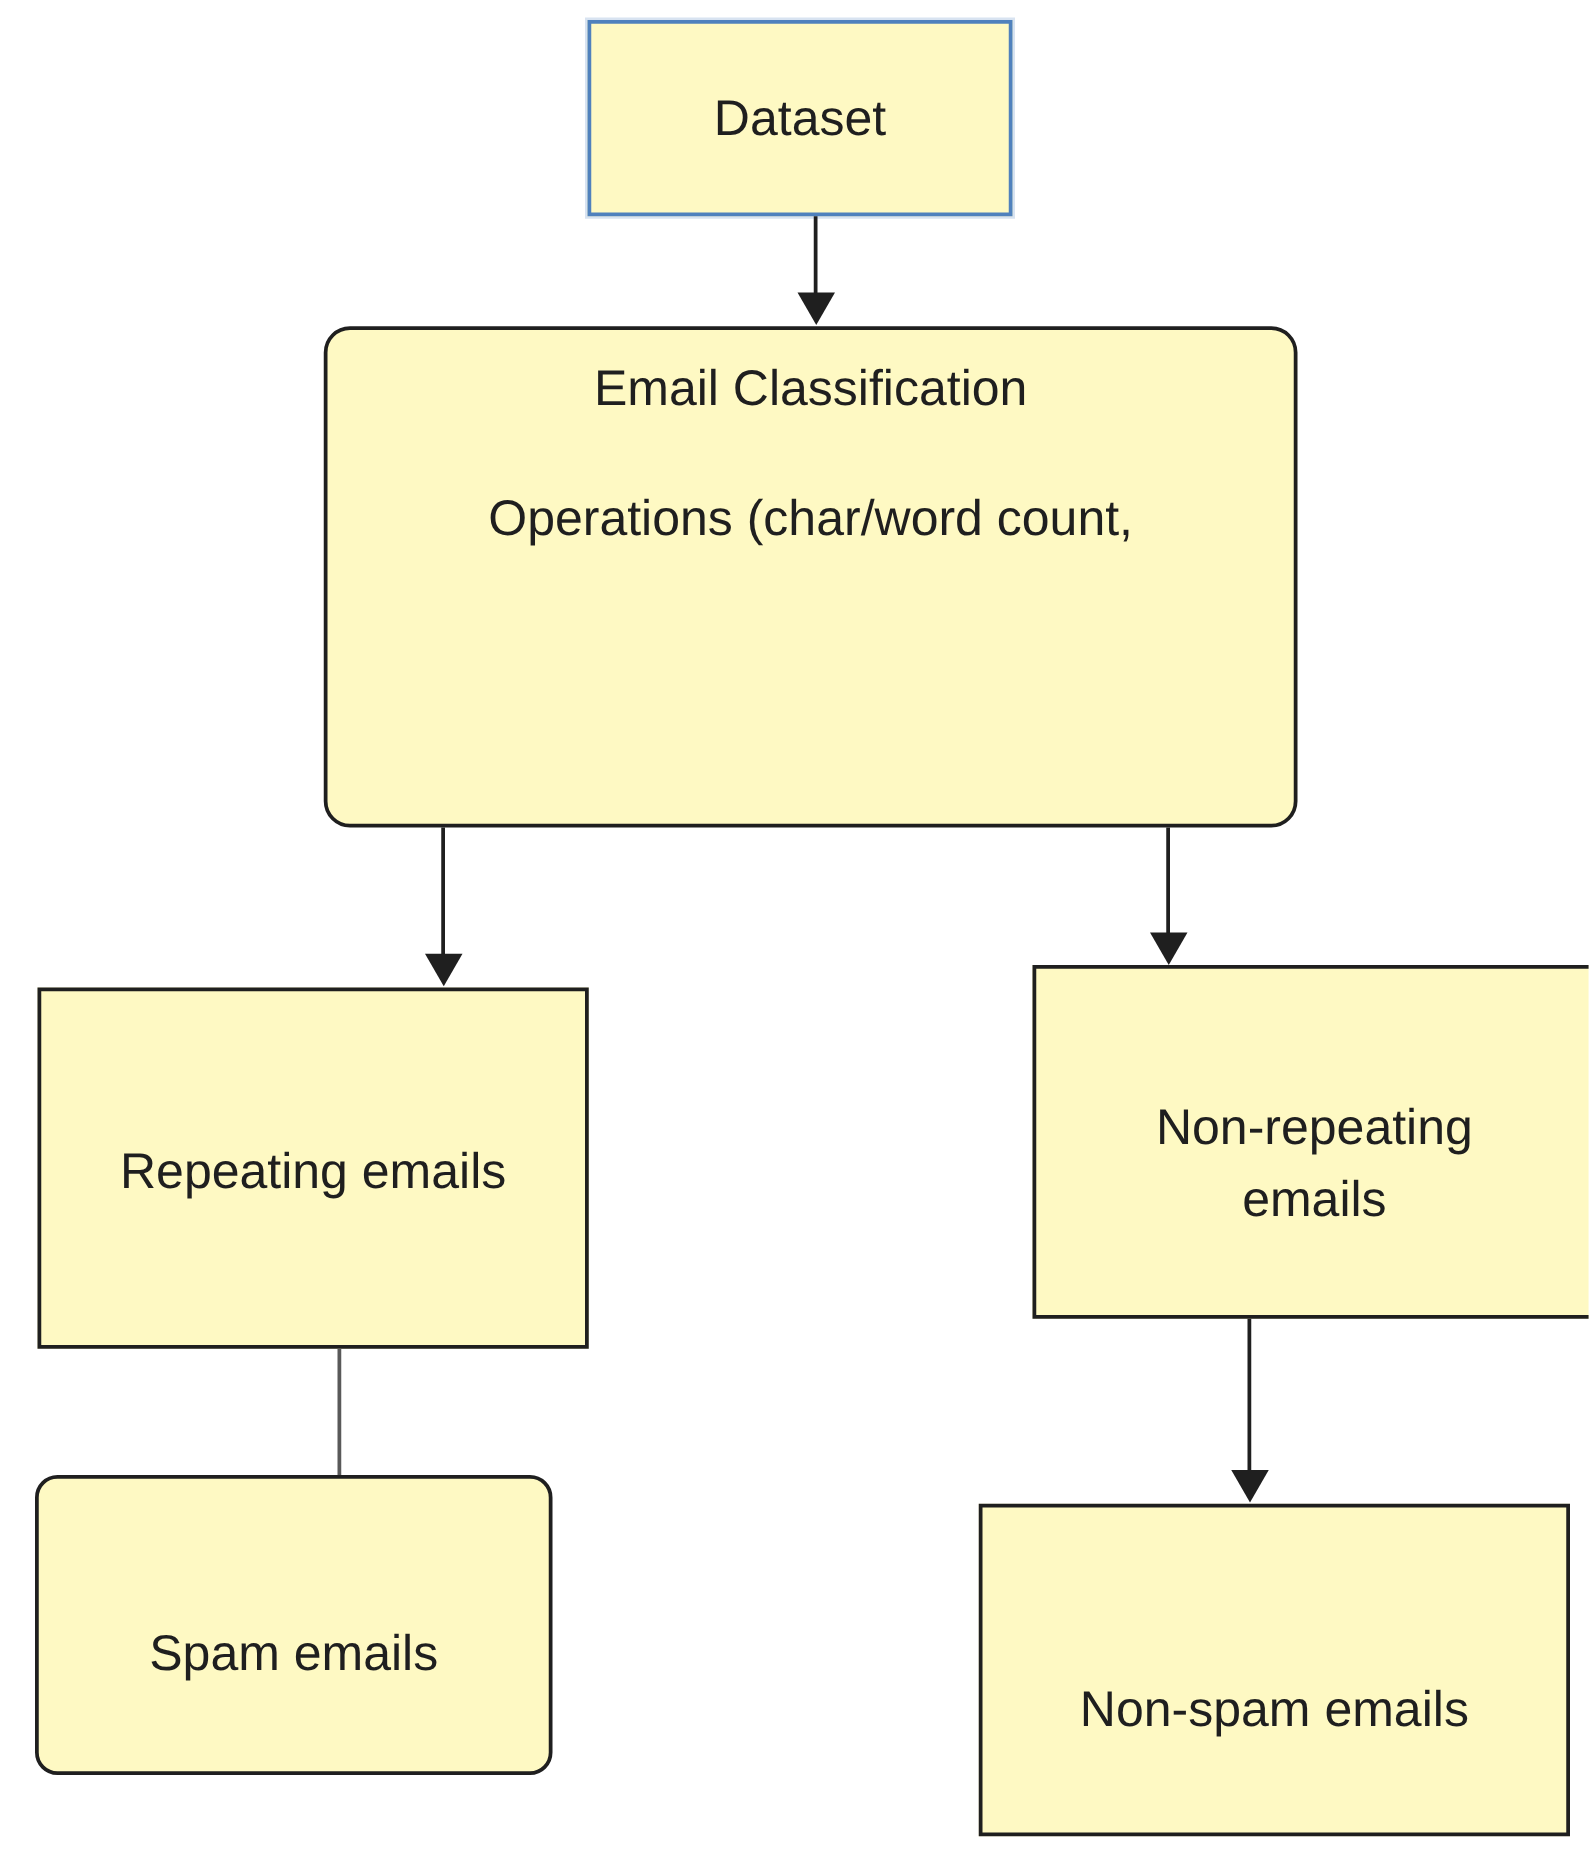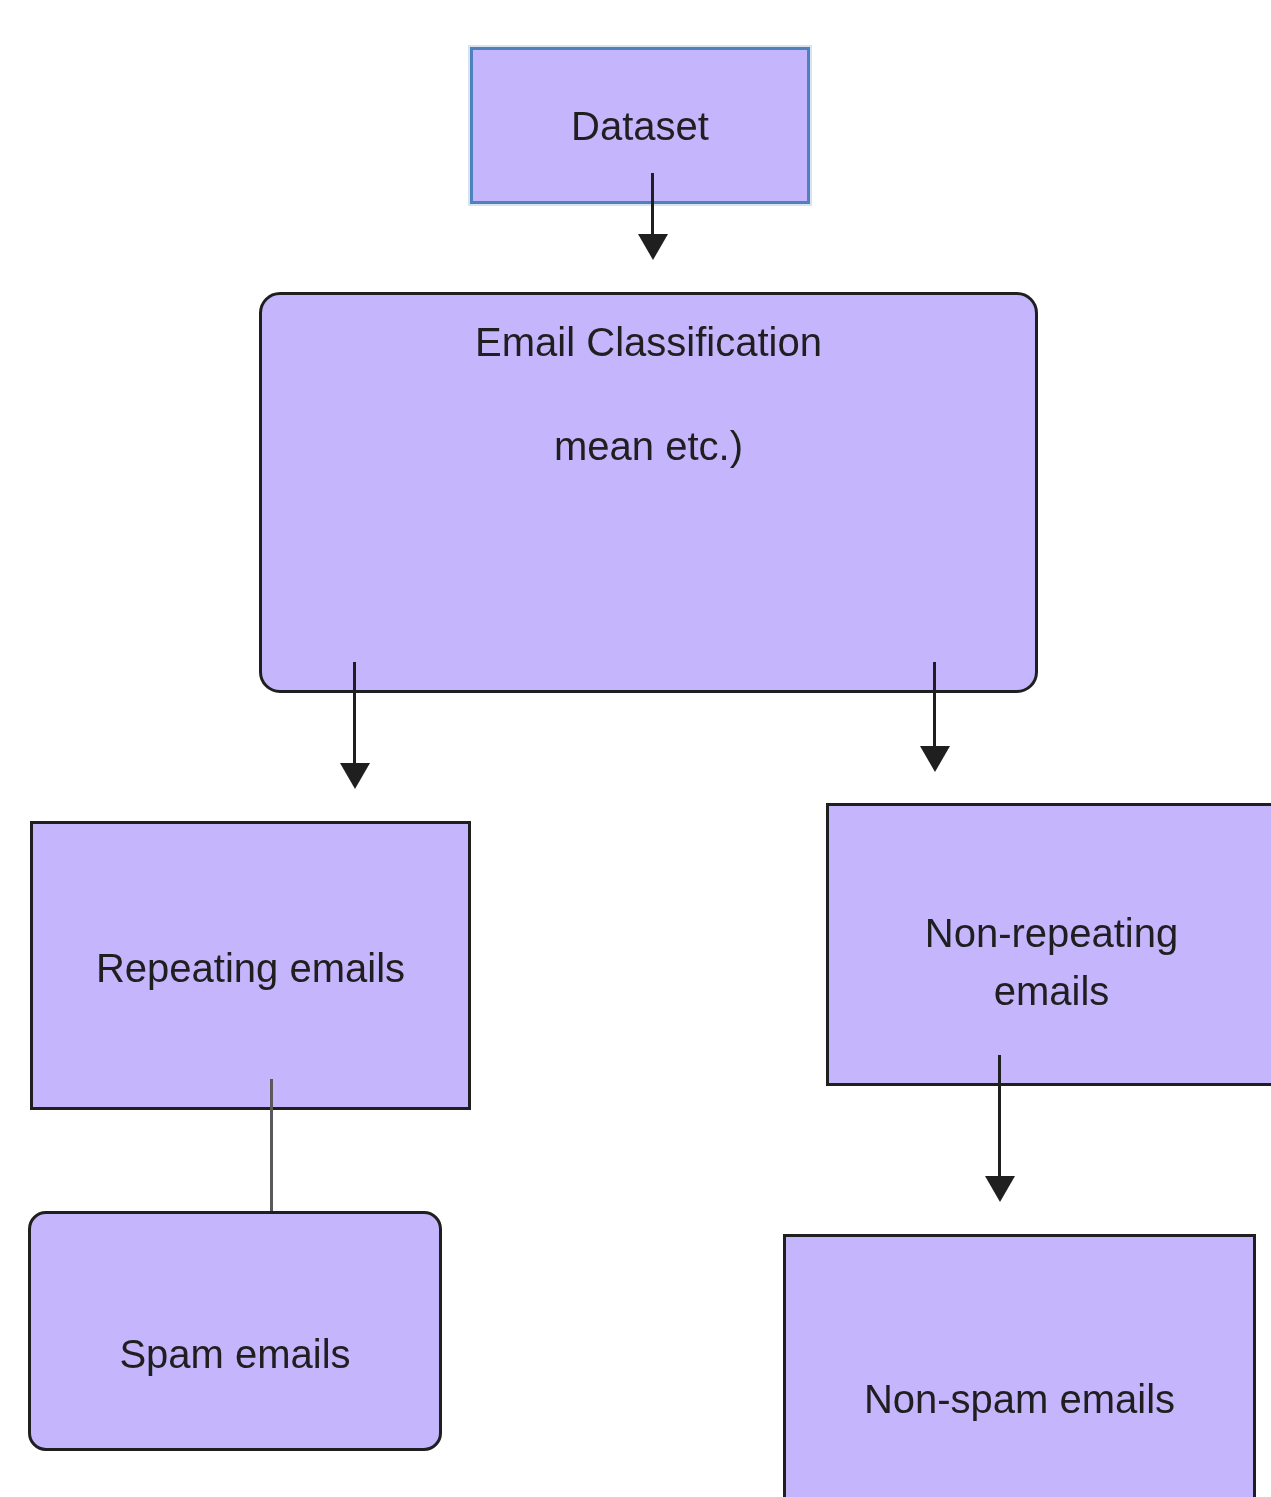--- a/index.html
+++ b/index.html
@@ -12,31 +12,30 @@
     width: 1271px;
     height: 1497px;
     background: #ffffff;
     overflow: hidden;
     font-family: "Liberation Sans", "DejaVu Sans", sans-serif;
     color: var(--text, #1f1f1f);
   }
   .node {
     position: absolute;
     box-sizing: border-box;
-    background: #c4b5fd;
+    background: #fef9c3;
     border: 3px solid var(--node-border, #1f1f1f);
     display: flex;
     flex-direction: column;
     align-items: center;
     justify-content: center;
     text-align: center;
     font-size: 40px;
     line-height: 1.3;
     color: var(--text, #1f1f1f);
-    margin-top: 31px;
   }
   #node-dataset {
     left: 470px; top: 16px; width: 340px; height: 157px;
     border-color: var(--dataset-border, #4f81bd);
     box-shadow: 0 0 0 2px rgba(79,129,189,0.22);
   }
   #node-classification {
     left: 259px; top: 261px; width: 779px; height: 401px;
     justify-content: flex-start;
     padding-top: 17px;
@@ -87,21 +86,21 @@
   <div class="node" id="node-dataset">
     <span>Dataset</span>
   </div>
 
   <div class="conn-line" id="c1-line"></div>
   <div class="conn-head" id="c1-head"></div>
 
   <div class="node" id="node-classification">
     <div class="classif-title">Email Classification</div>
     <div class="classif-body">
-      <div>mean etc.)</div>
+      <div>Operations (char/word count,</div>
     </div>
   </div>
 
   <div class="conn-line" id="c2-line"></div>
   <div class="conn-head" id="c2-head"></div>
 
   <div class="conn-line" id="c3-line"></div>
   <div class="conn-head" id="c3-head"></div>
 
   <div class="node" id="node-repeating">

